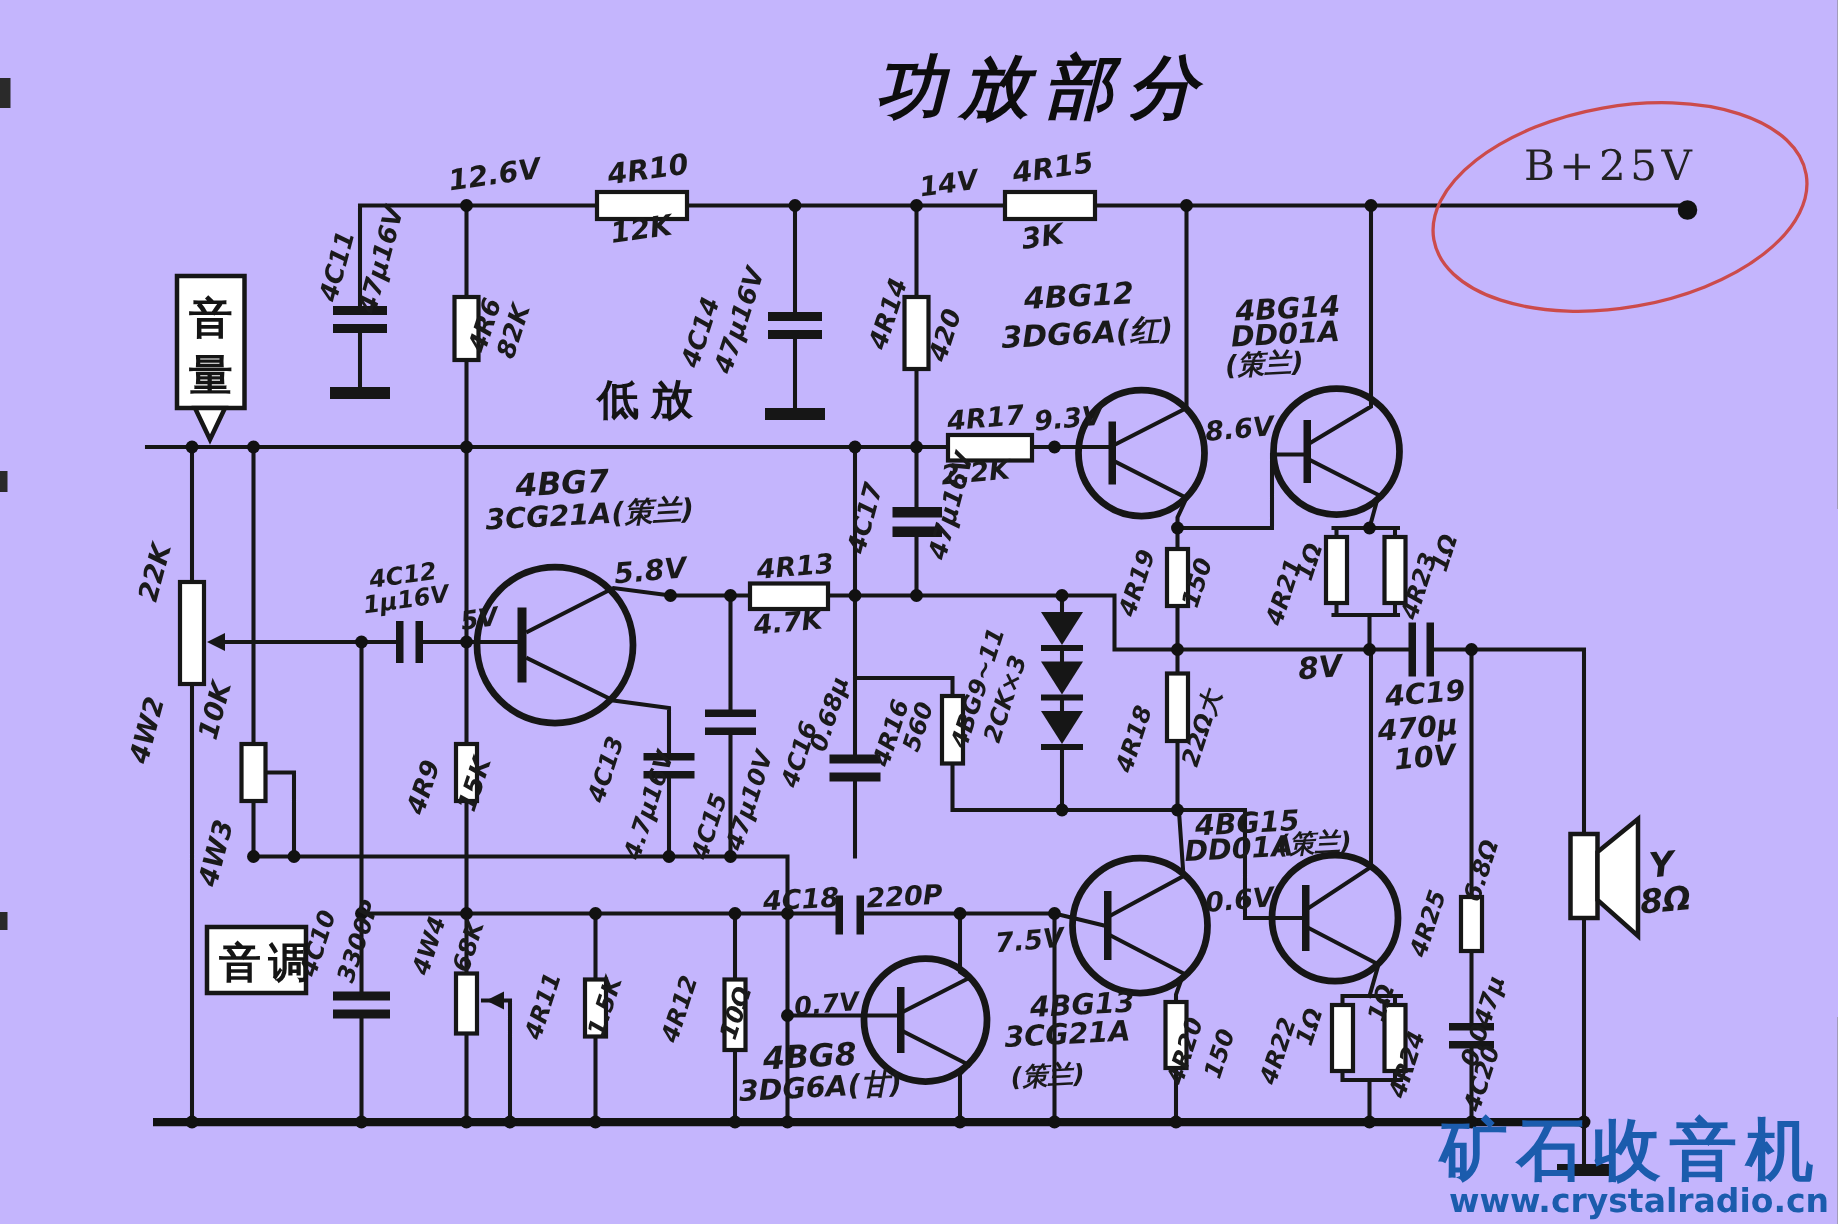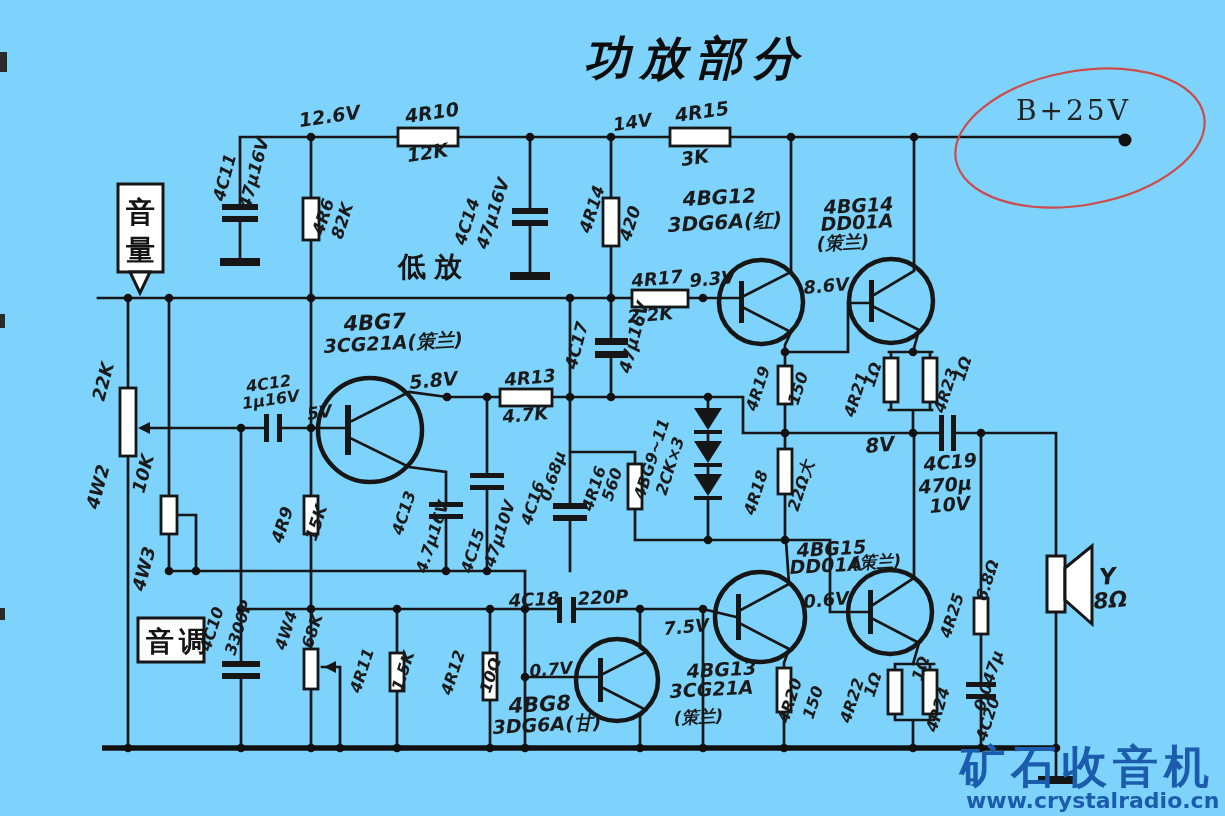--- a/index.html
+++ b/index.html
@@ -1,16 +1,16 @@
 <!DOCTYPE html>
 <html><head>
 <meta charset="utf-8">
 <style>
   html,body{margin:0;padding:0;background:#888;}
-  #page{position:relative;width:1225px;height:816px;background:#7dd3fc;overflow:hidden;
+  #page{position:relative;width:1225px;height:816px;background:#c4b5fd;overflow:hidden;
         font-family:"DejaVu Sans",sans-serif;}
   svg{position:absolute;left:0;top:0;}
   .wire{stroke:#161616;stroke-width:2.7;fill:none;stroke-linecap:square;}
   .thick{stroke:#161616;stroke-width:4;fill:none;}
   .gnd{stroke:#111;stroke-width:5.5;fill:none;}
   .box{stroke:#161616;stroke-width:2.8;fill:#ffffff;}
   .tcirc{stroke:#161616;stroke-width:4.5;fill:none;}
   .ink{fill:#161616;stroke:none;}
   .dot{fill:#111;stroke:none;}
   text.hand{font-family:"DejaVu Sans",sans-serif;font-weight:bold;font-style:italic;fill:#1a1a1a;}

